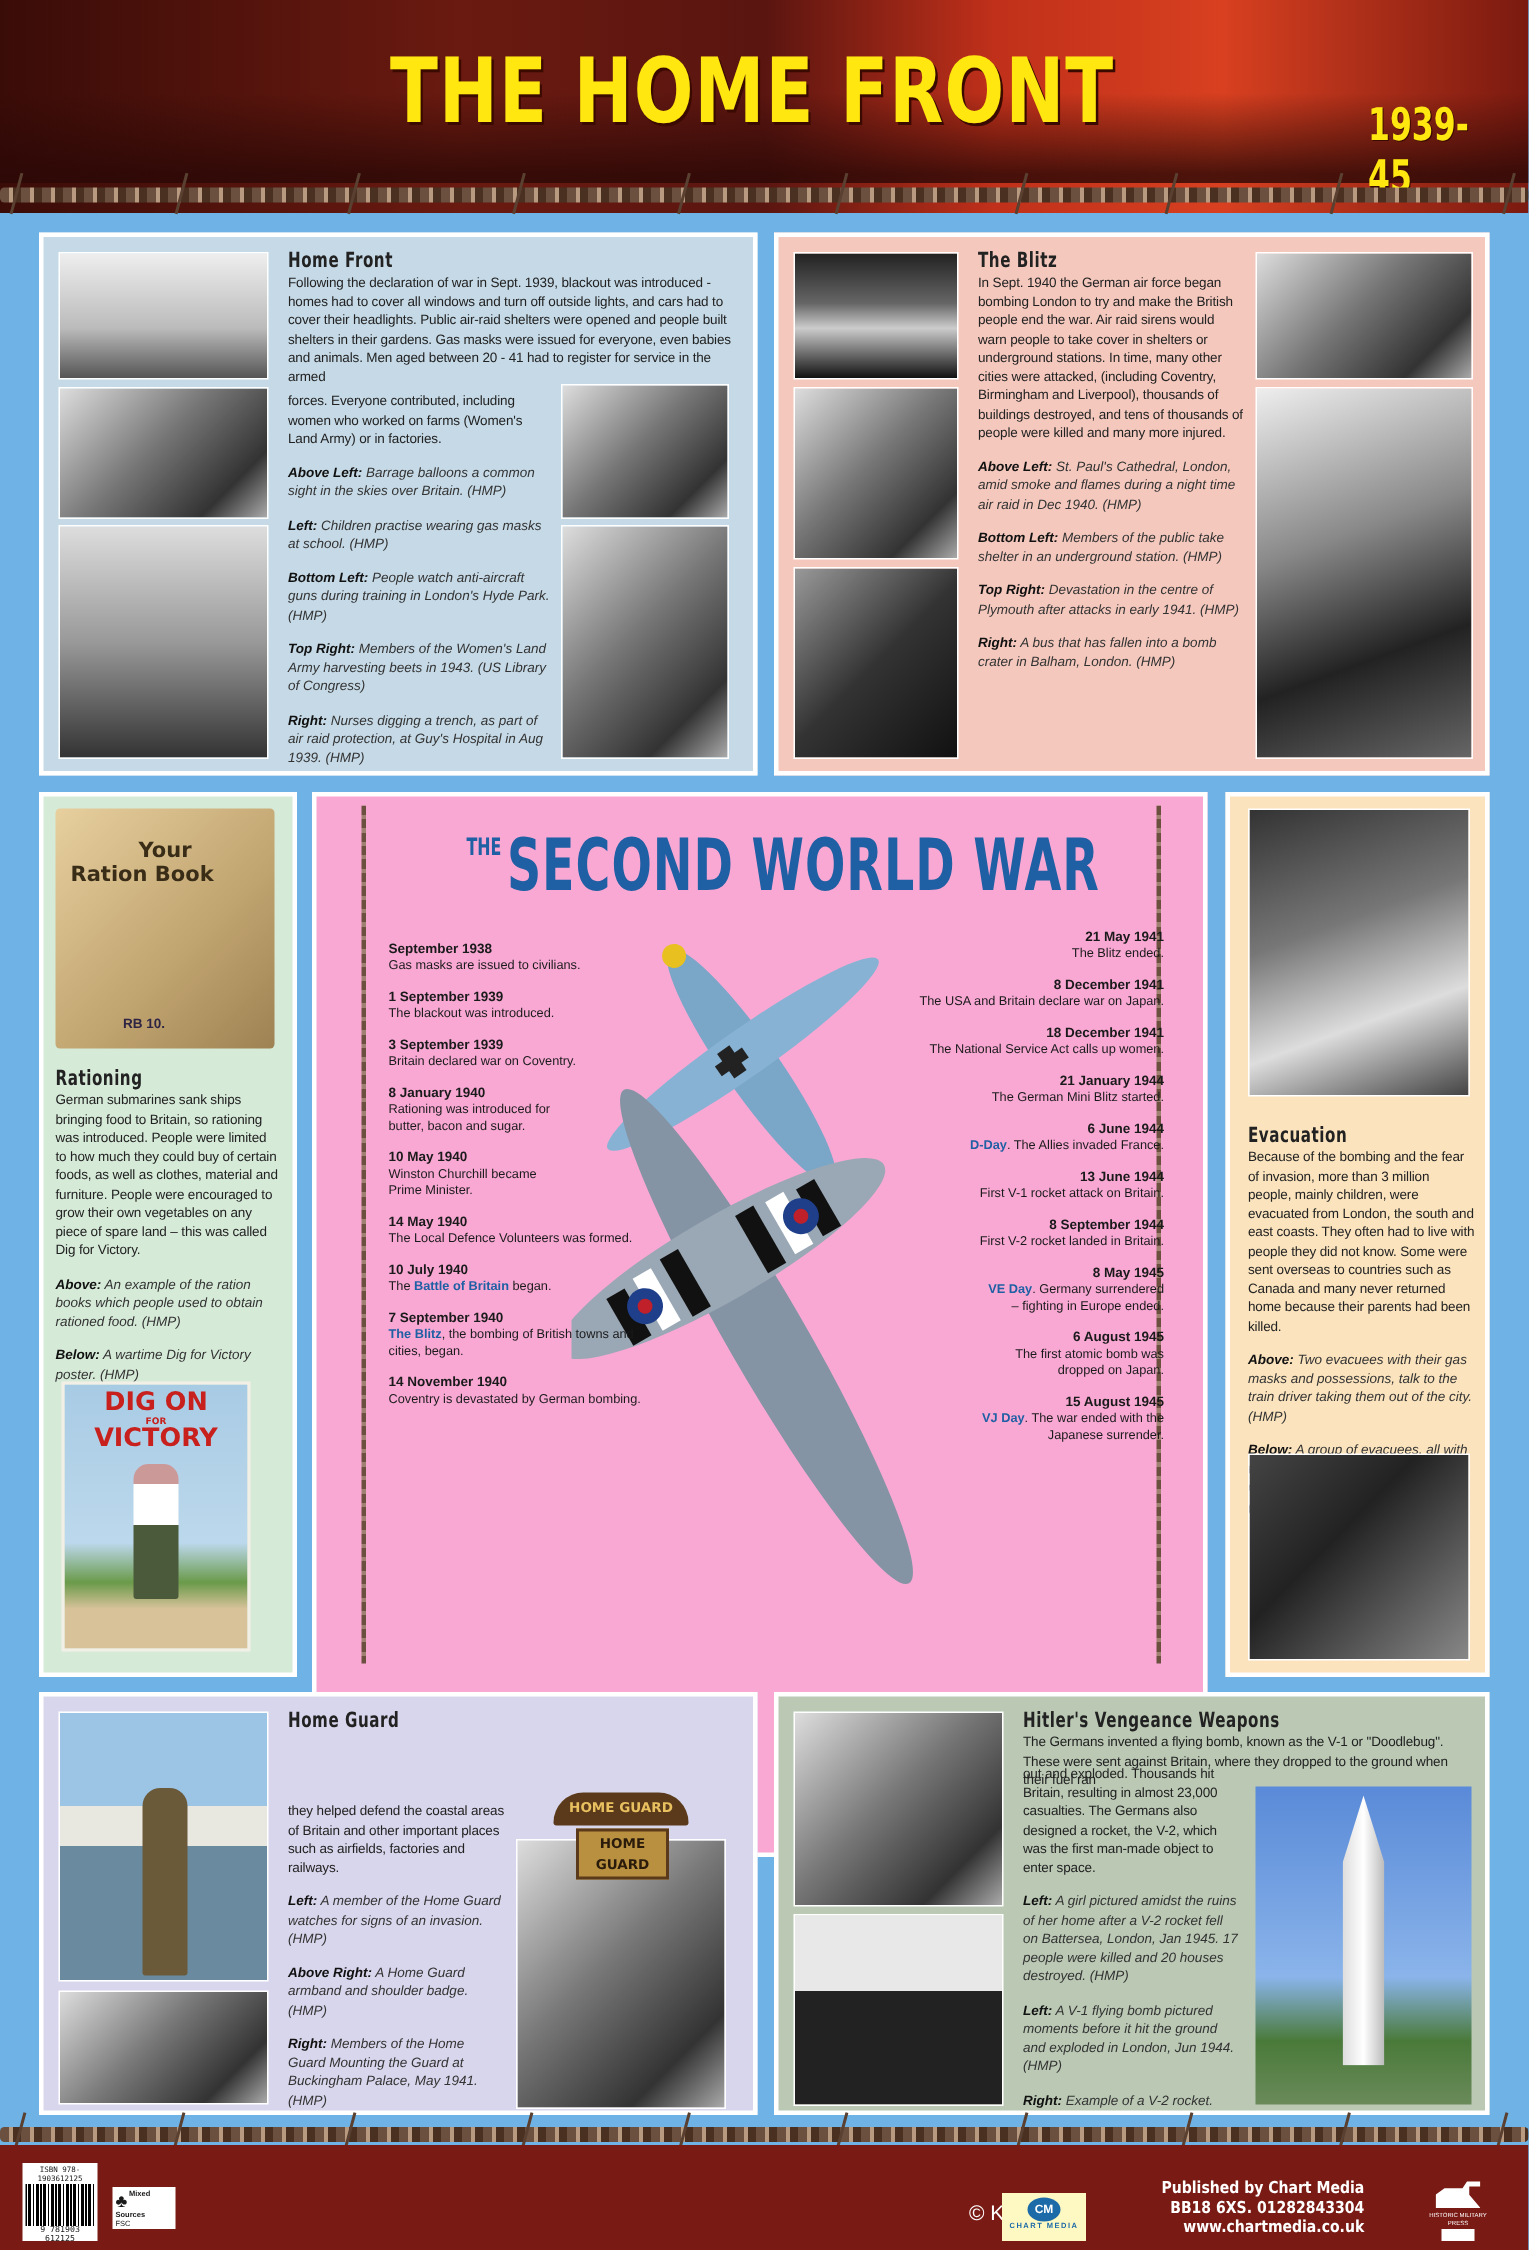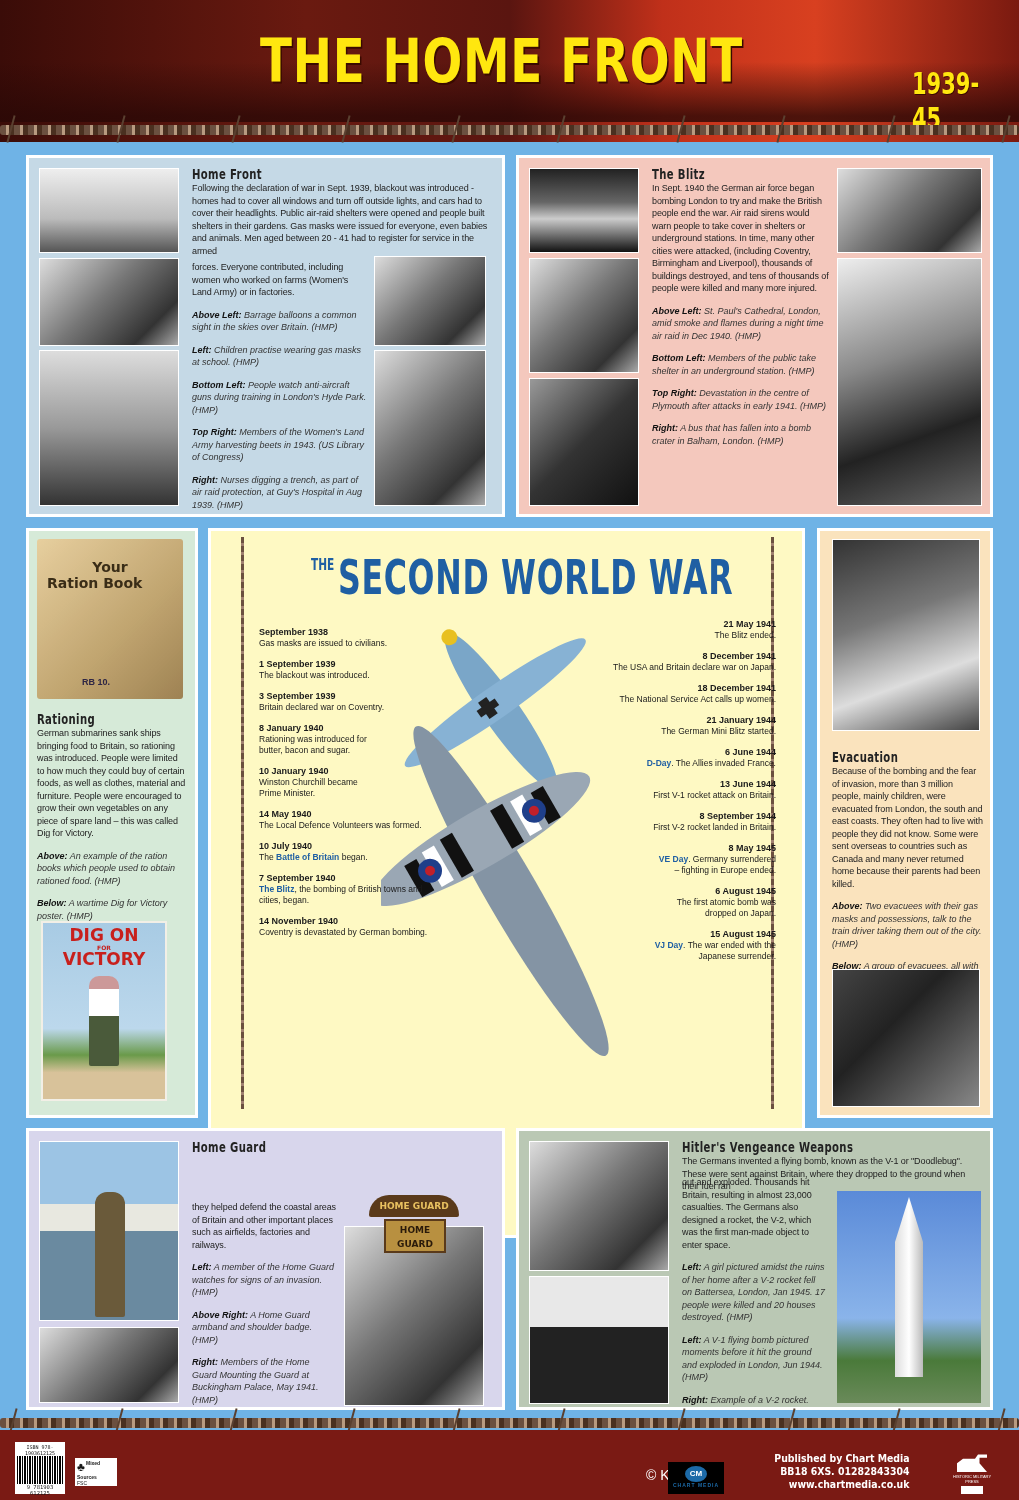--- a/index.html
+++ b/index.html
@@ -7,21 +7,21 @@
 .header{position:absolute;left:0;top:0;width:1019px;height:142px;background:linear-gradient(90deg,#3a0c08 0%,#6a1a10 30%,#5a1510 50%,#c0301a 65%,#d84020 80%,#7a1a10 100%)}
 .header .skyline{position:absolute;left:0;bottom:20px;width:100%;height:60px;background:linear-gradient(180deg,transparent,#2a0806 90%);opacity:.8}
 .title{position:absolute;left:260px;top:26px;font-family:"DejaVu Sans",sans-serif;font-weight:bold;font-size:60px;letter-spacing:1px;color:#ffe70f;transform:scaleX(.78);transform-origin:left top;text-shadow:2px 2px 0 #3a0a00;white-space:nowrap}
 .years{position:absolute;left:912px;top:66px;font-family:"DejaVu Sans",sans-serif;font-weight:bold;font-size:30px;color:#ffe70f;transform:scaleX(.7);transform-origin:left top;text-shadow:1px 1px 0 #3a0a00}
 .wire{position:absolute;left:0;height:10px;width:1019px;background:repeating-linear-gradient(90deg,#6b5040 0 6px,#b89a80 6px 9px,#4a3020 9px 14px);border-radius:3px}
 .wire .barb{position:absolute;top:-10px;width:2px;height:28px;background:#5a4030;transform:rotate(15deg)}
 .panel{position:absolute;border:3px solid #fff;}
 .p-home{left:26px;top:155px;width:479px;height:362px;background:#c5d9e6}
 .p-blitz{left:516px;top:155px;width:477px;height:362px;background:#f4c8bd}
 .p-ration{left:26px;top:528px;width:172px;height:590px;background:#d6ead8}
-.p-ww2{left:208px;top:528px;width:597px;height:710px;background:#fef9c3}
+.p-ww2{left:208px;top:528px;width:597px;height:710px;background:#f9a8d4}
 .p-evac{left:817px;top:528px;width:176px;height:590px;background:#fae3bd}
 .p-guard{left:26px;top:1128px;width:479px;height:282px;background:#d8d6ec}
 .p-hitler{left:516px;top:1128px;width:477px;height:282px;background:#bac8b4}
 .photo{position:absolute;background:linear-gradient(135deg,#ddd,#777 45%,#333 80%,#aaa);filter:grayscale(1);border:1px solid #fff}
 .h{font-family:"DejaVu Sans",sans-serif;font-weight:bold;font-size:14px;color:#222;transform:scaleX(.72);transform-origin:left top;white-space:nowrap;letter-spacing:.5px}
 .txt{font-size:9px;line-height:12.5px;color:#222;letter-spacing:-.1px}
 .cap{font-size:9px;line-height:12.5px;font-style:italic;color:#333;margin-top:10px}
 .cap b{color:#111}
 .block{position:absolute}
 .ww2title{position:absolute;left:100px;top:18px;font-family:"DejaVu Sans",sans-serif;font-weight:bold;color:#1f5fa3;white-space:nowrap;transform:scaleX(.66);transform-origin:left top}
@@ -36,21 +36,21 @@
 .vwire{position:absolute;top:6px;width:3px;height:572px;background:repeating-linear-gradient(180deg,#6b5040 0 6px,#a08070 6px 9px)}
 .plane{position:absolute}
 .spit-cap{position:absolute;right:28px;bottom:14px;font-size:8.5px;line-height:11px;font-style:italic;text-align:right;color:#222}
 .footer{position:absolute;left:0;top:1430px;width:1019px;height:70px;background:#7a1a14}
 .barcode{position:absolute;left:15px;top:1442px;width:50px;height:52px;background:#fff;padding:2px}
 .barcode .isbn{font-size:5px;font-family:"DejaVu Sans Mono",monospace;text-align:center}
 .barcode .bars{height:28px;background:repeating-linear-gradient(90deg,#000 0 1px,#fff 1px 2px,#000 2px 4px,#fff 4px 5px)}
 .barcode .num{font-size:5.5px;font-family:"DejaVu Sans Mono",monospace;text-align:center}
 .fsc{position:absolute;left:75px;top:1458px;width:42px;height:28px;background:#fff;font-size:4px;padding:2px}
 .kiss{position:absolute;left:646px;top:1467px;color:#fff;font-size:14px}
-.cm{position:absolute;left:668px;top:1462px;width:56px;height:32px;background:#000000;text-align:center}
+.cm{position:absolute;left:668px;top:1462px;width:56px;height:32px;background:#fef9c3;text-align:center}
 .cm .logo{display:inline-block;width:22px;height:16px;border-radius:50%;background:#1c6aa8;color:#fff;font-size:8px;font-weight:bold;line-height:16px;margin-top:2px}
 .cm .lbl{font-size:5px;color:#1c6aa8;font-weight:bold;letter-spacing:1px}
 .pub{position:absolute;left:748px;top:1452px;color:#fff;font-family:"DejaVu Sans",sans-serif;font-weight:bold;font-size:11px;line-height:13px;text-align:right;transform:scaleX(.85);transform-origin:left top;width:190px}
 .hmp{position:absolute;left:950px;top:1448px;width:44px;height:46px;color:#fff;font-size:4px;text-align:center}
 .hmp .tank{width:30px;height:22px;margin:2px auto;background:#fff;clip-path:polygon(0 60%,20% 40%,60% 40%,70% 20%,100% 20%,100% 35%,75% 35%,75% 60%,100% 100%,0 100%)}
 .hmp .box{width:22px;height:8px;background:#fff;margin:2px auto 0}
 </style>
 </head>
 <body>
 
@@ -168,21 +168,21 @@
       </div>
     <div class="tl-item">
         <div class="d">3 September 1939</div>
         <div><span></span><span class="hl"></span><span>Britain declared war on Coventry.</span></div>
       </div>
     <div class="tl-item" style="width:130px">
         <div class="d">8 January 1940</div>
         <div><span></span><span class="hl"></span><span>Rationing was introduced for butter, bacon and sugar.</span></div>
       </div>
     <div class="tl-item" style="width:105px">
-        <div class="d">10 January 1940</div>
+        <div class="d">10 May 1940</div>
         <div><span></span><span class="hl"></span><span>Winston Churchill became Prime Minister.</span></div>
       </div>
     <div class="tl-item">
         <div class="d">14 May 1940</div>
         <div><span></span><span class="hl"></span><span>The Local Defence Volunteers was formed.</span></div>
       </div>
     <div class="tl-item">
         <div class="d">10 July 1940</div>
         <div><span>The </span><span class="hl">Battle of Britain</span><span> began.</span></div>
       </div>

